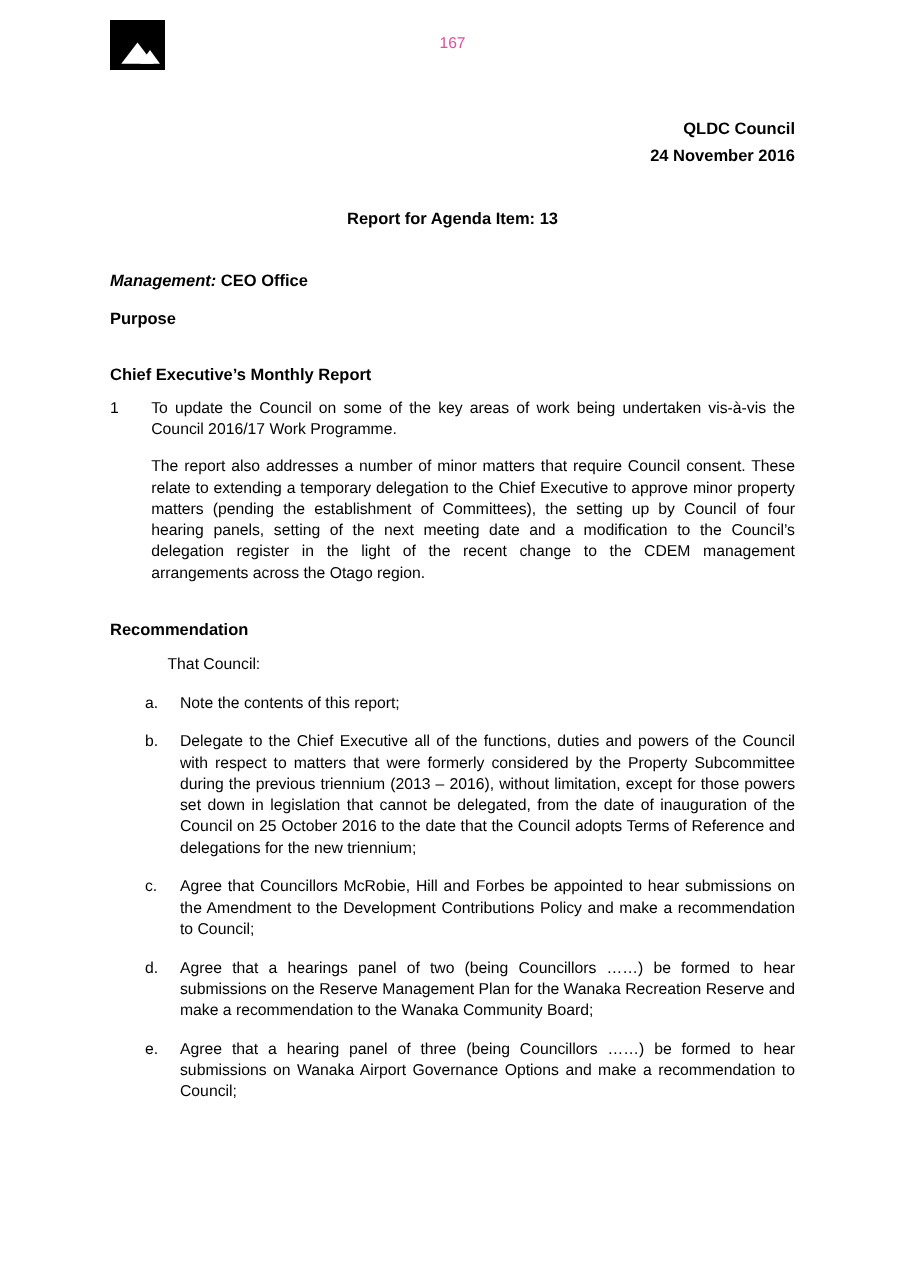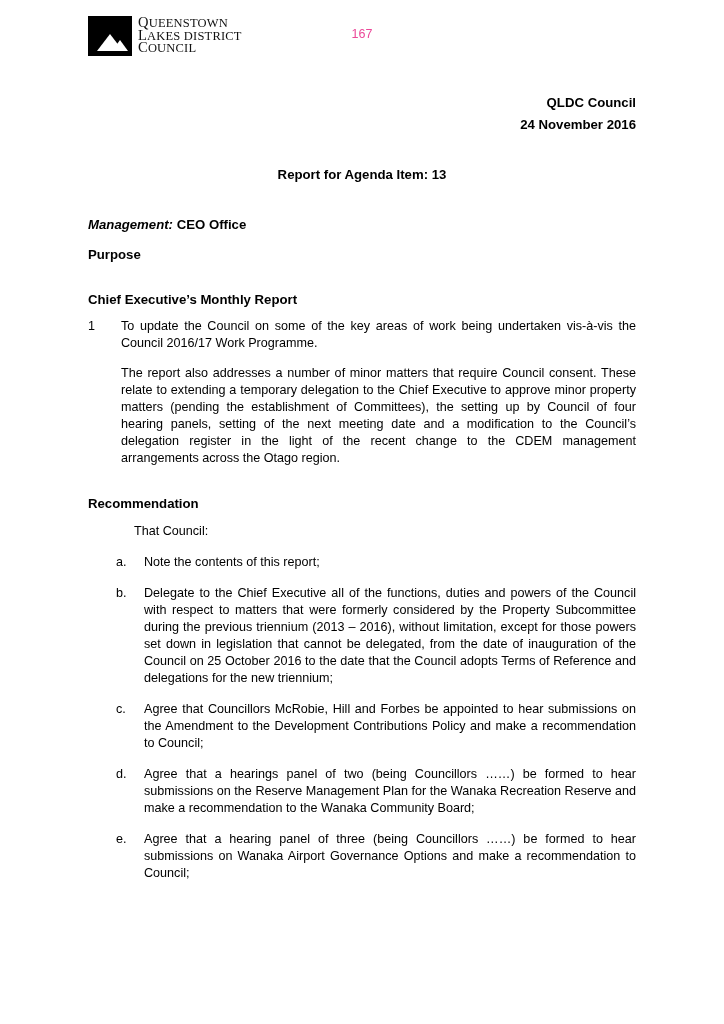--- a/index.html
+++ b/index.html
@@ -172,25 +172,20 @@
 <body>
 
 <div class="page">
 
   <div class="header">
     <div class="logo">
       <div class="logo-mark">
         <div class="peak"></div>
         <div class="peak2"></div>
       </div>
-      <div class="logo-text">
-        <div>QUEENSTOWN</div>
-        <div>LAKES DISTRICT</div>
-        <div>COUNCIL</div>
-      </div>
     </div>
     <div class="page-number">167</div>
   </div>
 
   <div class="content">
 
     <div class="title-block">
       <div class="title-line">QLDC Council</div>
       <div class="title-line">24 November 2016</div>
     </div>

